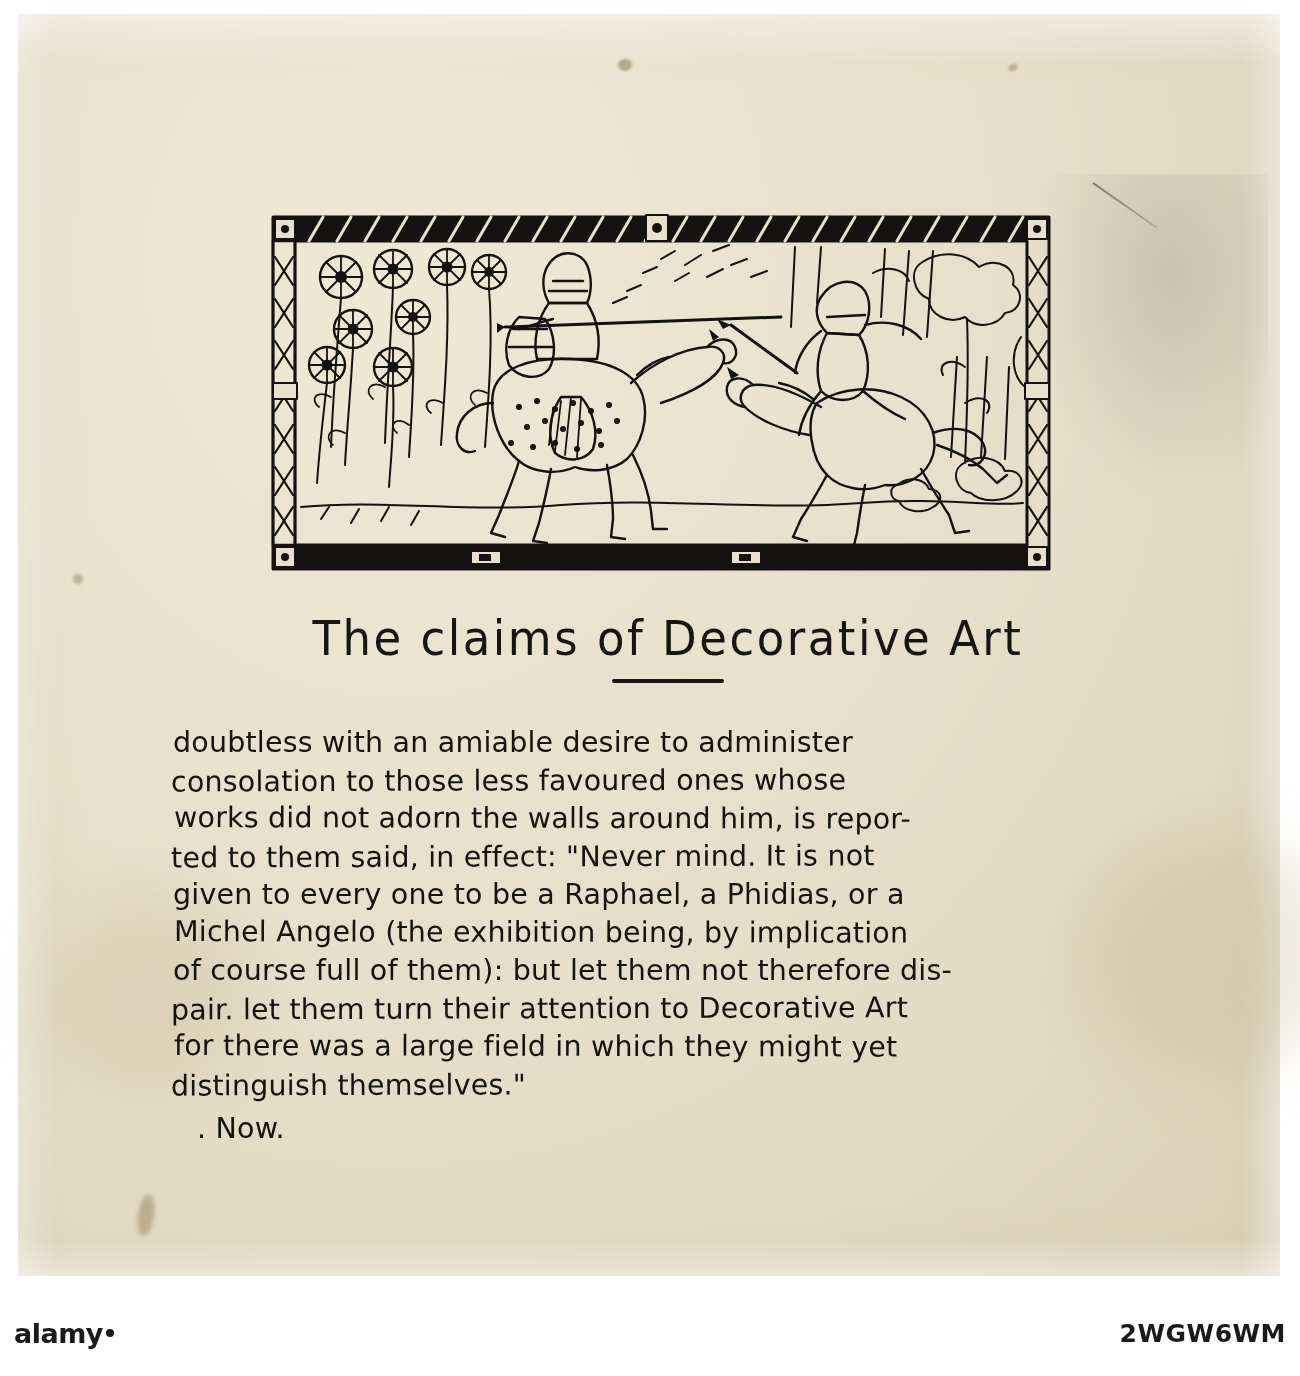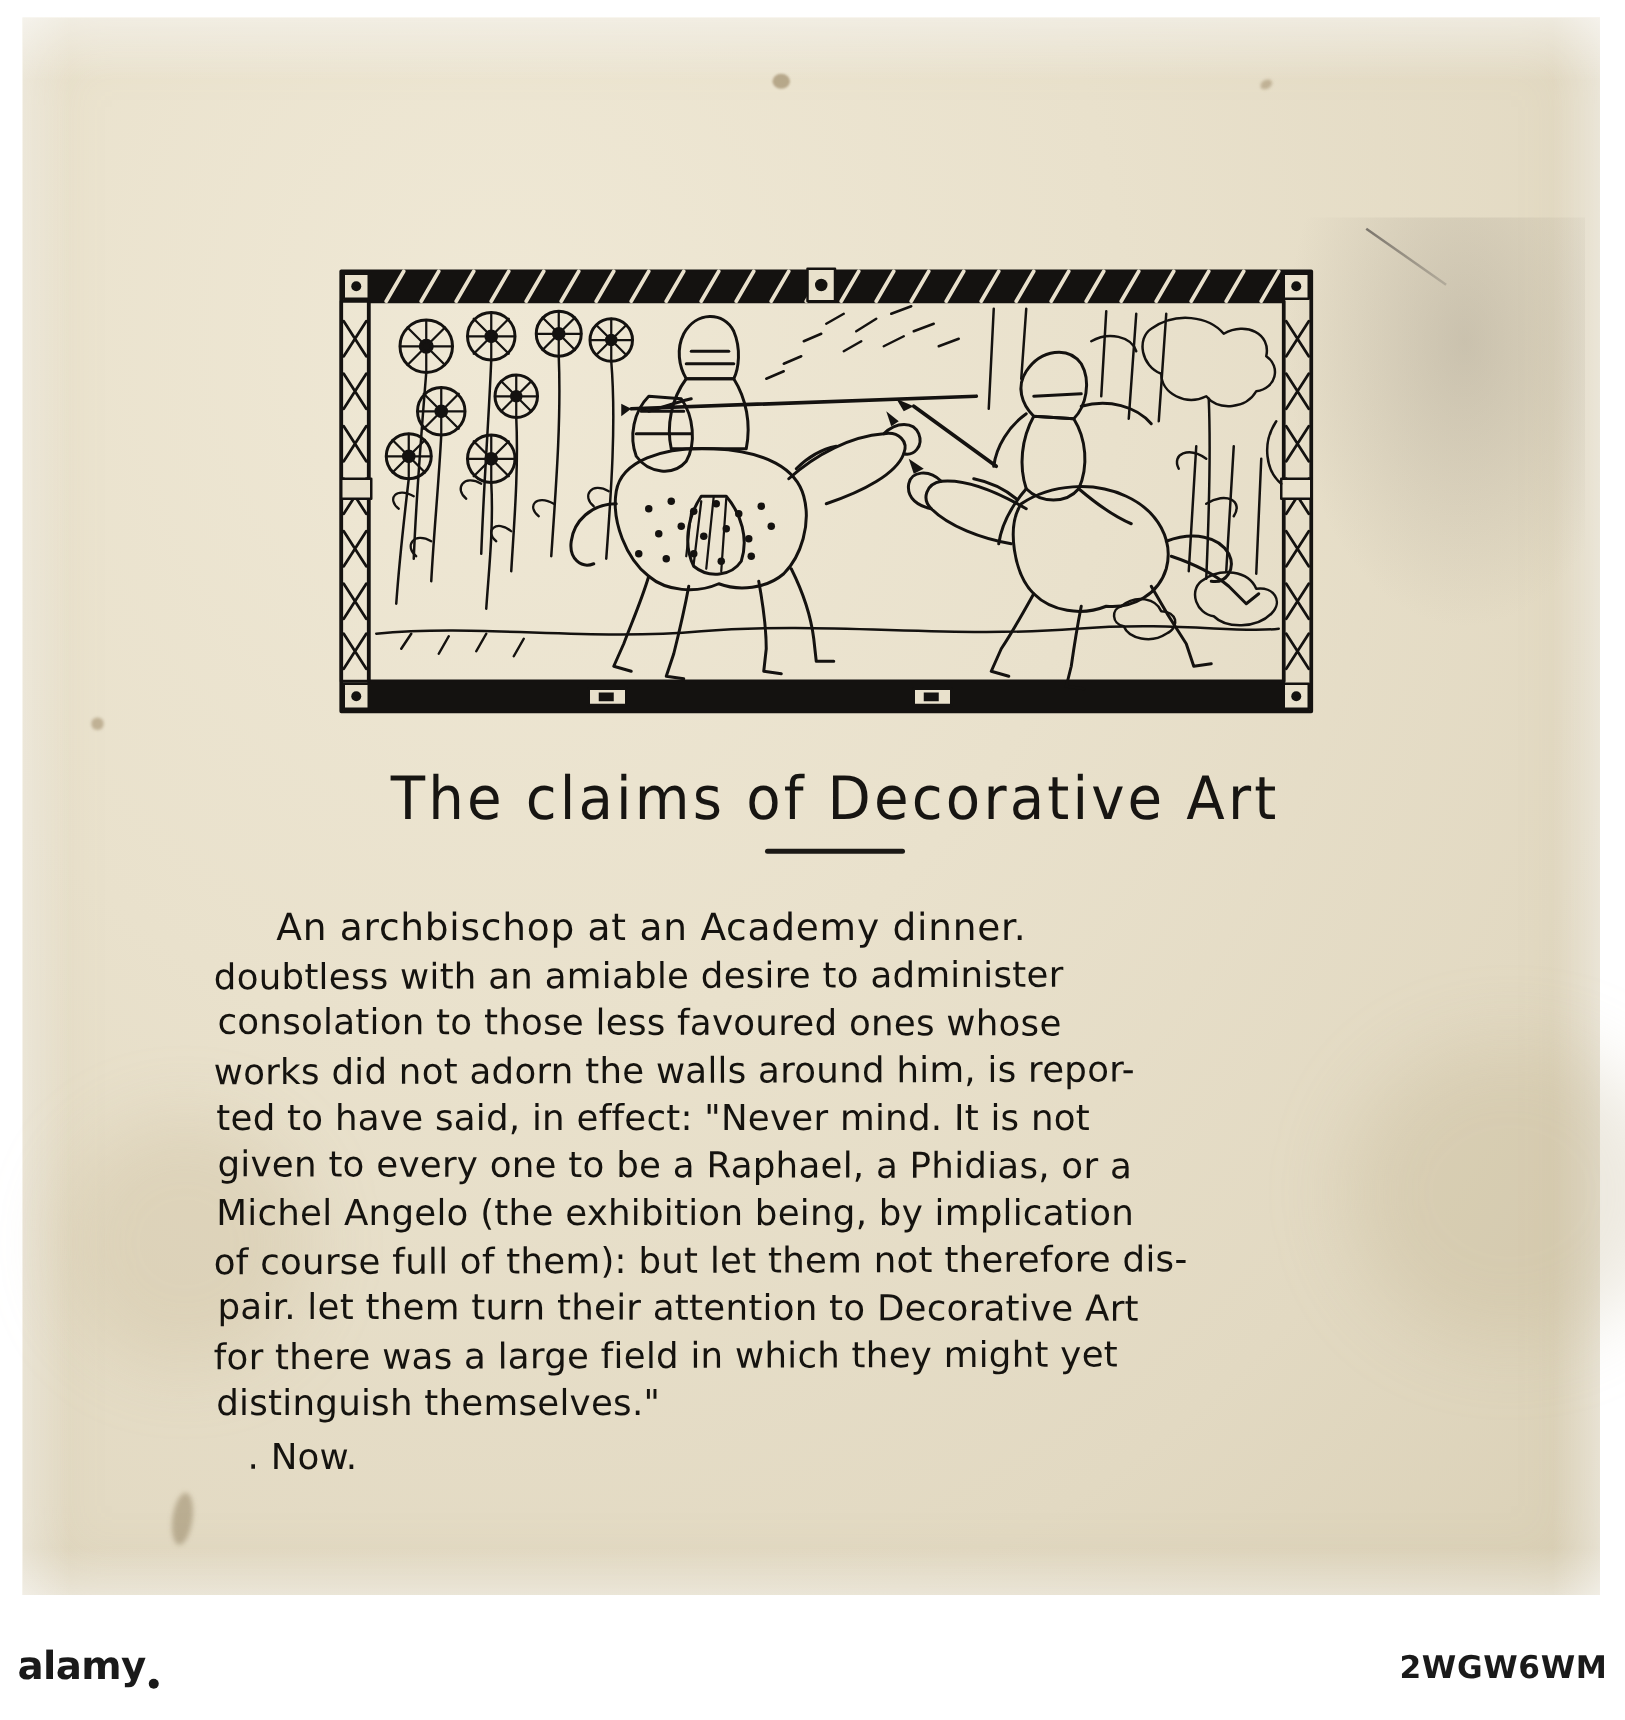--- a/index.html
+++ b/index.html
@@ -164,23 +164,23 @@
     height: 86px;
     background: #ffffff;
     display: flex;
     align-items: center;
     justify-content: space-between;
     padding: 0 14px;
     box-sizing: border-box;
   }
   #alamy-logo {
     display: flex;
-    align-items: flex-end;
+    align-items: center;
     font-family: "DejaVu Sans", sans-serif;
-    font-size: 31px;
+    font-size: 27px;
     font-weight: bold;
     color: #1a1a1a;
     letter-spacing: -0.5px;
   }
   #alamy-logo .dot {
     display: inline-block;
     width: 8px; height: 8px;
     background: #1a1a1a;
     border-radius: 50%;
     margin-left: 3px;
@@ -467,25 +467,24 @@
           </g>
         </svg>
       </div>
 
       <div id="headline-block">
         <div id="headline-text">The claims of Decorative Art</div>
         <div id="headline-rule"></div>
       </div>
 
       <div id="body-block">
-        <div class="body-line first-line">An archbischop at an Academy dinner.</div>
         <div class="body-line">doubtless with an amiable desire to administer</div>
         <div class="body-line">consolation to those less favoured ones whose</div>
         <div class="body-line">works did not adorn the walls around him, is repor-</div>
-        <div class="body-line">ted to have said, in effect: "Never mind. It is not</div>
+        <div class="body-line">ted to them said, in effect: "Never mind. It is not</div>
         <div class="body-line">given to every one to be a Raphael, a Phidias, or a</div>
         <div class="body-line">Michel Angelo (the exhibition being, by implication</div>
         <div class="body-line">of course full of them): but let them not therefore dis-</div>
         <div class="body-line">pair. let them turn their attention to Decorative Art</div>
         <div class="body-line">for there was a large field in which they might yet</div>
         <div class="body-line">distinguish themselves."</div>
         <div class="body-line closing">. Now.</div>
       </div>
 
     </div>

